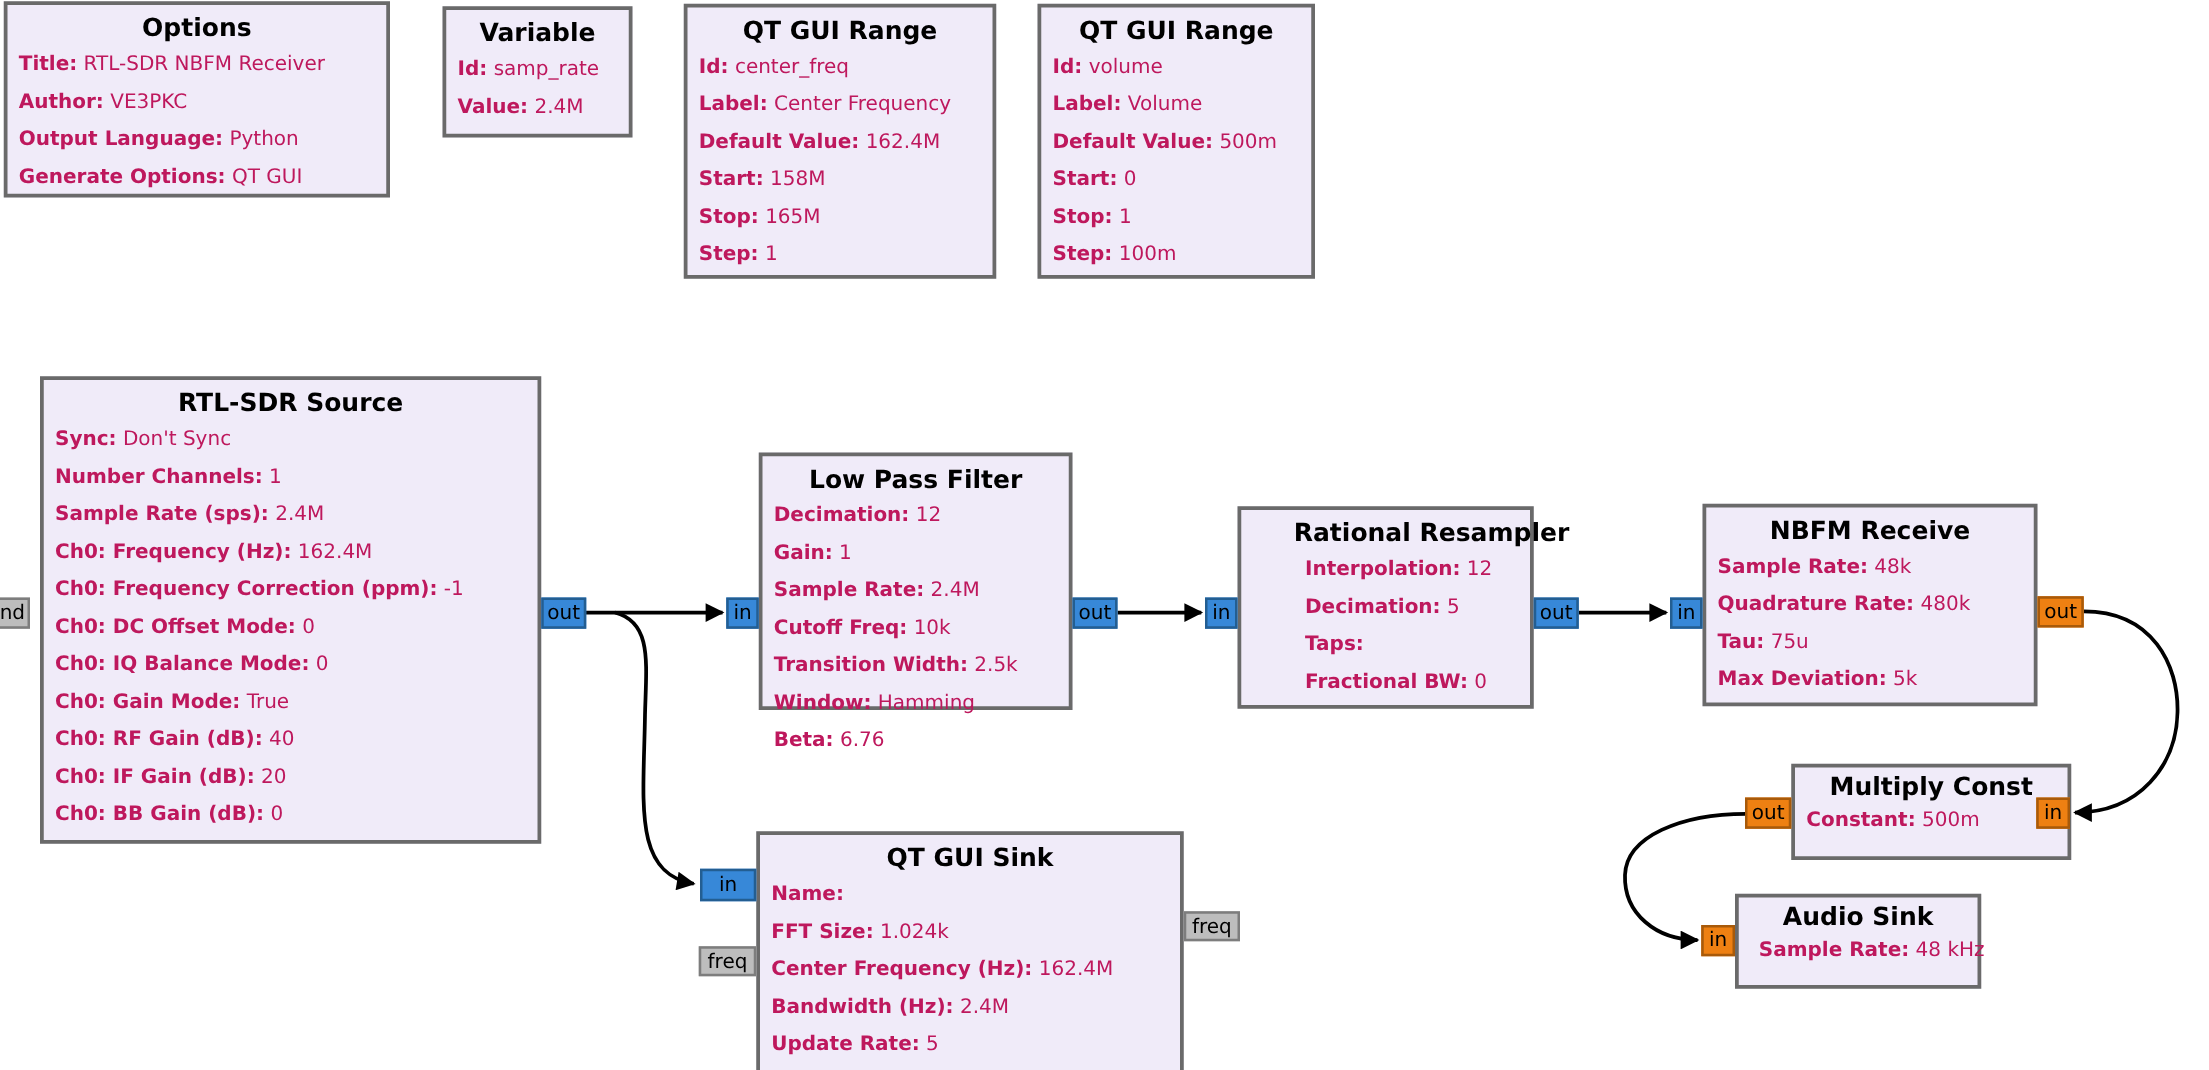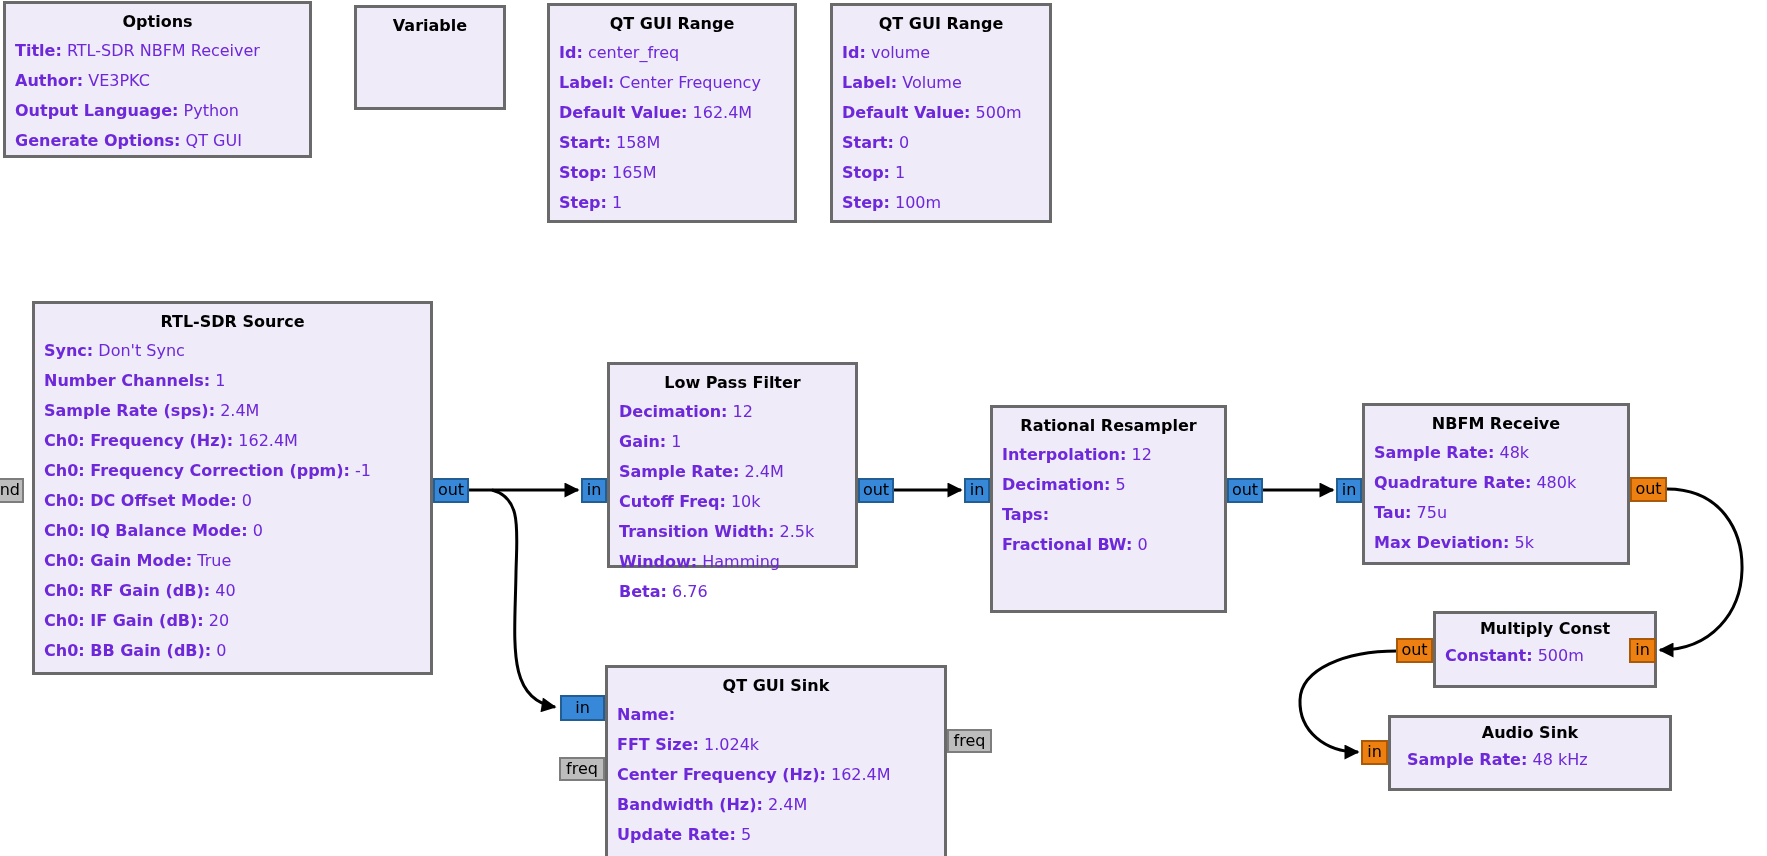--- a/index.html
+++ b/index.html
@@ -10,26 +10,26 @@
   }
   .canvas{position:absolute;left:0;top:0;width:1767px;height:856px;}
   .block{
     position:absolute;
     background:#f0ebf9;
     border:3px solid #6a6a6a;
     box-sizing:border-box;
     color:#000;
   }
   .btitle{
-    font-weight:bold;font-size:16px;line-height:28px;
+    font-weight:bold;font-size:20px;line-height:28px;
     text-align:center;padding-top:4px;color:#000;white-space:nowrap;
   }
   .bparams{
     padding:0 9px 0 9px;font-size:16px;line-height:30px;
-    color:#6d28d9;white-space:nowrap;
+    color:#be185d;white-space:nowrap;
   }
   .param .plabel{font-weight:bold;}
   .param .pval{font-weight:normal;}
   .block.small .btitle{padding-top:2px;line-height:26px;}
   .block.small .bparams{line-height:28px;}
   .port{
     position:absolute;box-sizing:border-box;
     font-size:16px;line-height:20px;text-align:center;color:#000;
     white-space:nowrap;overflow:hidden;
   }
@@ -63,20 +63,24 @@
     <div class="bparams">
       <div class="param"><span class="plabel">Title:</span> <span class="pval">RTL-SDR NBFM Receiver</span></div>
       <div class="param"><span class="plabel">Author:</span> <span class="pval">VE3PKC</span></div>
       <div class="param"><span class="plabel">Output Language:</span> <span class="pval">Python</span></div>
       <div class="param"><span class="plabel">Generate Options:</span> <span class="pval">QT GUI</span></div>
     </div>
   </div>
 
   <div class="block" style="left:338px;top:5px;width:152px;height:105px;margin-left:16px;">
     <div class="btitle">Variable</div>
+    <div class="bparams">
+      <div class="param"><span class="plabel">Id:</span> <span class="pval">samp_rate</span></div>
+      <div class="param"><span class="plabel">Value:</span> <span class="pval">2.4M</span></div>
+    </div>
   </div>
 
   <div class="block" style="left:547px;top:3px;width:250px;height:220px;">
     <div class="btitle">QT GUI Range</div>
     <div class="bparams">
       <div class="param"><span class="plabel">Id:</span> <span class="pval">center_freq</span></div>
       <div class="param"><span class="plabel">Label:</span> <span class="pval">Center Frequency</span></div>
       <div class="param"><span class="plabel">Default Value:</span> <span class="pval">162.4M</span></div>
       <div class="param"><span class="plabel">Start:</span> <span class="pval">158M</span></div>
       <div class="param"><span class="plabel">Stop:</span> <span class="pval">165M</span></div>
@@ -119,21 +123,21 @@
       <div class="param"><span class="plabel">Decimation:</span> <span class="pval">12</span></div>
       <div class="param"><span class="plabel">Gain:</span> <span class="pval">1</span></div>
       <div class="param"><span class="plabel">Sample Rate:</span> <span class="pval">2.4M</span></div>
       <div class="param"><span class="plabel">Cutoff Freq:</span> <span class="pval">10k</span></div>
       <div class="param"><span class="plabel">Transition Width:</span> <span class="pval">2.5k</span></div>
       <div class="param"><span class="plabel">Window:</span> <span class="pval">Hamming</span></div>
       <div class="param"><span class="plabel">Beta:</span> <span class="pval">6.76</span></div>
     </div>
   </div>
 
-  <div class="block" style="left:990px;top:405px;width:237px;height:208px;">
+  <div class="block" style="left:990px;top:405px;width:237px;height:162px;padding-left:42px;">
     <div class="btitle">Rational Resampler</div>
     <div class="bparams">
       <div class="param"><span class="plabel">Interpolation:</span> <span class="pval">12</span></div>
       <div class="param"><span class="plabel">Decimation:</span> <span class="pval">5</span></div>
       <div class="param"><span class="plabel">Taps:</span> <span class="pval"></span></div>
       <div class="param"><span class="plabel">Fractional BW:</span> <span class="pval">0</span></div>
     </div>
   </div>
 
   <div class="block" style="left:1362px;top:403px;width:268px;height:162px;">
@@ -157,21 +161,21 @@
     </div>
   </div>
 
   <div class="block small" style="left:1433px;top:611px;width:224px;height:77px;">
     <div class="btitle">Multiply Const</div>
     <div class="bparams" style="">
       <div class="param"><span class="plabel">Constant:</span> <span class="pval">500m</span></div>
     </div>
   </div>
 
-  <div class="block small" style="left:1388px;top:715px;width:284px;height:76px;">
+  <div class="block small" style="left:1388px;top:715px;width:197px;height:76px;">
     <div class="btitle">Audio Sink</div>
     <div class="bparams" style="padding-left:16px;">
       <div class="param"><span class="plabel">Sample Rate:</span> <span class="pval">48 kHz</span></div>
     </div>
   </div>
 
   <div class="port m" style="left:-3px;top:478px;width:27px;height:25px;text-align:right;padding-right:2px;">nd</div>
   <div class="port c" style="left:433px;top:478px;width:36px;height:25px;">out</div>
 
   <div class="port c" style="left:581px;top:478px;width:26px;height:25px;">in</div>

